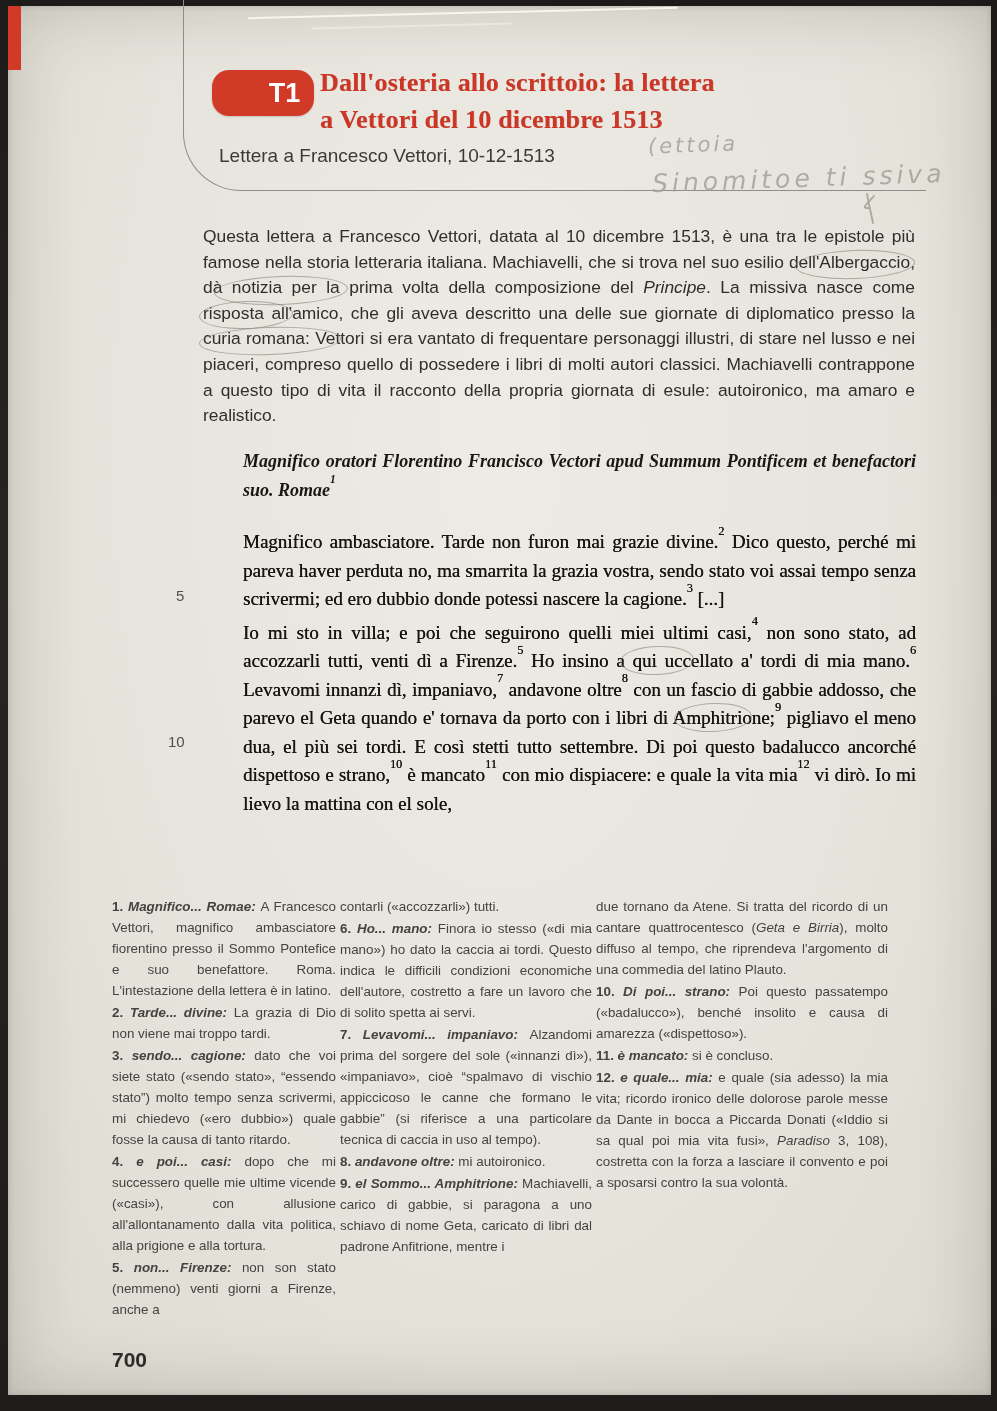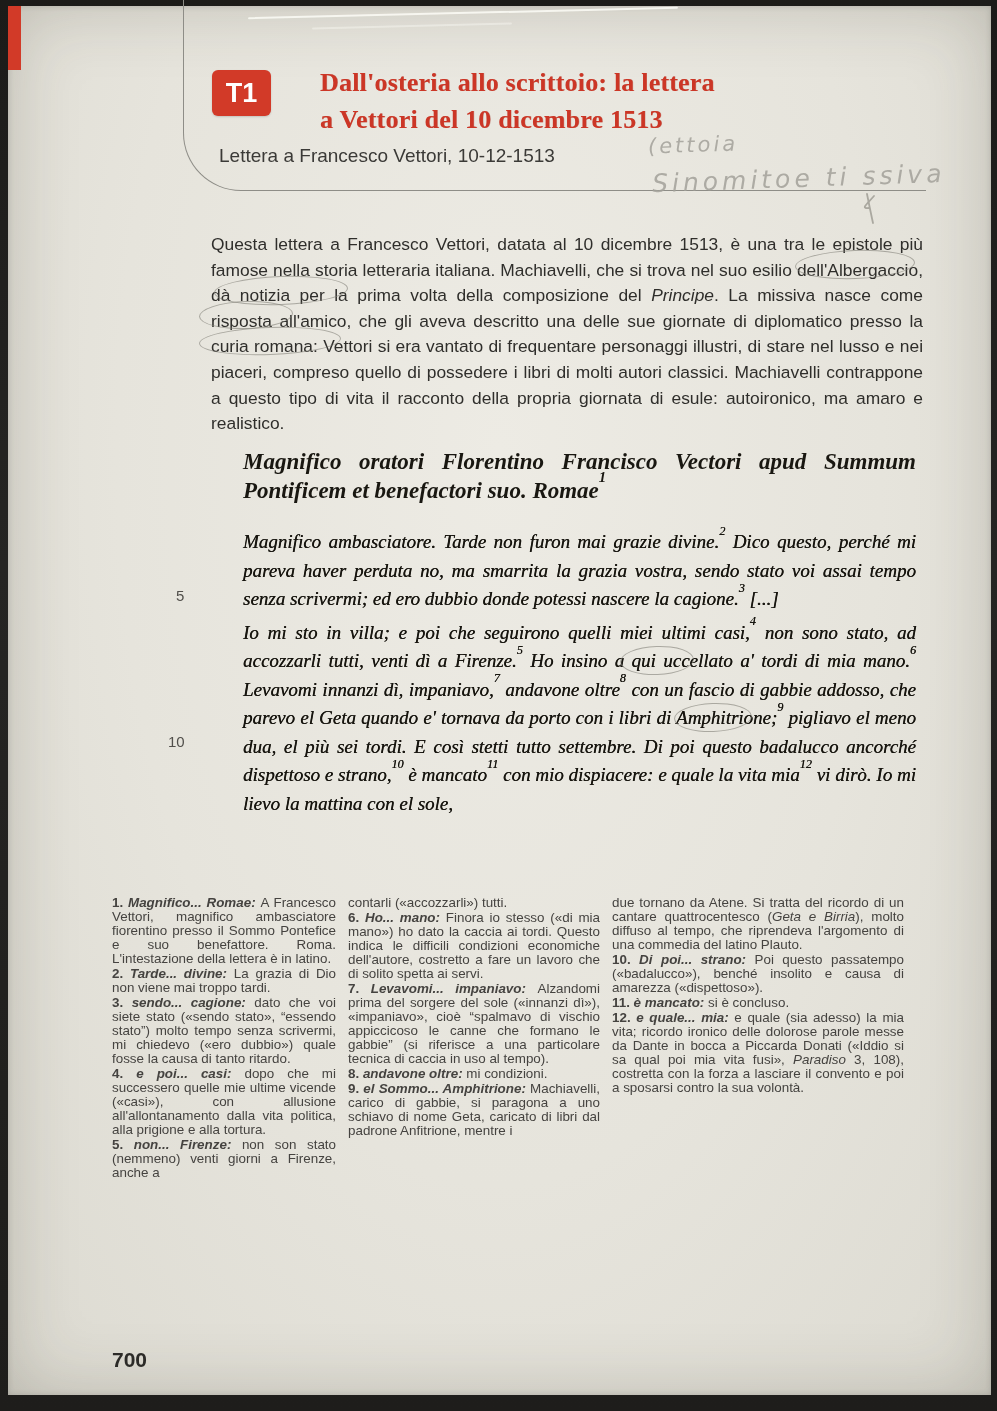--- a/index.html
+++ b/index.html
@@ -11,65 +11,65 @@
   .scratch{position:absolute;height:2px;background:rgba(252,252,246,.85);border-radius:2px;}
   .s1{left:248px;top:12px;width:430px;transform:rotate(-1.4deg);}
   .s2{left:312px;top:25px;width:200px;transform:rotate(-1.4deg);opacity:.45;}
 
   .red-bar{position:absolute;left:8px;top:6px;width:13px;height:64px;background:#d23a28;}
 
   .tab-curve{position:absolute;left:183px;top:-34px;width:742px;height:224px;
              border-left:1.6px solid #8e8d87;border-bottom:1.6px solid #8e8d87;
              border-bottom-left-radius:58px;pointer-events:none;}
 
-  .t1-badge{position:absolute;left:212px;top:70px;width:59px;height:46px;border-radius:6px;
+  .t1-badge{position:absolute;left:212px;top:70px;width:59px;height:46px;border-radius:17px;
             background:#d23a28;color:#fff;font:700 27px/1 "Liberation Sans",sans-serif;
             display:flex;align-items:center;justify-content:center;
-            box-shadow:0 1px 2px rgba(0,0,0,.15);}
+            box-shadow:0 1px 2px rgba(0,0,0,.15);padding-left:43px;}
   .title{position:absolute;left:320px;top:64px;width:610px;margin:0;
          font-family:"Liberation Serif",serif;font-weight:700;font-size:26px;line-height:37px;
          color:#cc3626;letter-spacing:.2px;text-shadow:.4px .4px 0 rgba(140,30,15,.35);}
   .title .t-line{display:block;}
   .subtitle{position:absolute;left:205px;top:144px;
             font:19px/1.3 "Liberation Sans",sans-serif;color:#3b3a37;margin-left:14px;}
 
   .hw{position:absolute;color:#a3a19a;font-family:"DejaVu Sans",sans-serif;font-style:italic;
       opacity:.85;white-space:nowrap;}
   .hw1{left:648px;top:133px;font-size:21px;letter-spacing:3px;transform:rotate(-2deg);}
   .hw2{left:652px;top:164px;font-size:25px;letter-spacing:4px;transform:rotate(-2deg);}
   .squiggle{position:absolute;left:852px;top:192px;opacity:.8;}
 
-  .intro{position:absolute;left:203px;top:224px;width:712px;margin:8px;
+  .intro{position:absolute;left:203px;top:224px;width:712px;margin:0;
          font-family:"Liberation Sans",sans-serif;font-size:17.4px;line-height:25.6px;
          color:#2f2e2b;text-align:justify;}
 
   .letter{position:absolute;left:243px;top:447px;width:673px;
           font-family:"Liberation Serif",serif;color:#17150f;}
   .letter p{margin:0;text-align:justify;}
-  .latin{font-style:italic;font-weight:700;font-size:23px;line-height:29px;
+  .latin{font-style:italic;font-weight:700;font-size:18px;line-height:29px;
          margin:0 0 23px 0 !important;color:#191711;}
   .lp{font-size:19px;line-height:28.5px;margin:0 0 5px 0 !important;
-      text-shadow:.25px 0 0 currentColor;font-style:italic;}
+      text-shadow:.25px 0 0 currentColor;}
   sup{font-size:64%;line-height:0;position:relative;top:-0.5em;}
 
   .lnum{position:absolute;font:15px/1 "Liberation Sans",sans-serif;color:#514f4b;}
   .n5{left:176px;top:588px;}
   .n10{left:168px;top:734px;}
 
   .oval{position:absolute;border:1.6px solid rgba(128,126,118,.6);border-radius:50%;
         transform:rotate(-2deg);pointer-events:none;}
   .o-esilio{left:795px;top:250px;width:118px;height:27px;}
   .o-albergaccio{left:214px;top:276px;width:132px;height:27px;}
   .o-missiva{left:199px;top:301px;width:92px;height:26px;}
   .o-diplomatico{left:199px;top:327px;width:140px;height:26px;}
   .o-casi{left:620px;top:646px;width:72px;height:27px;}
   .o-oltre{left:674px;top:703px;width:76px;height:27px;}
 
-  .footnotes{position:absolute;left:112px;top:896px;width:792px;display:flex;gap:12px;
-             font-family:"Liberation Sans",sans-serif;font-size:13.4px;line-height:14px;
+  .footnotes{position:absolute;left:112px;top:896px;width:792px;display:flex;gap:4px;
+             font-family:"Liberation Sans",sans-serif;font-size:13.4px;line-height:21px;
              color:#454340;}
   .fn-col{text-align:justify;}
   .fn-col1{width:224px;flex:0 0 224px;}
   .fn-col2{width:252px;flex:0 0 252px;}
   .fn-col3{width:292px;flex:0 0 292px;}
   .fn-note{margin:0 0 1px 0;}
   .fn-num{font-weight:700;}
   .fn-lemma{font-weight:700;font-style:italic;}
 
   .pagenum{position:absolute;left:112px;top:1349px;
@@ -127,21 +127,21 @@
         <p class="fn-note"><b class="fn-num">1. </b><b class="fn-lemma">Magnifico... Romae: </b><span>A Francesco Vettori, magnifico ambasciatore fiorentino presso il Sommo Pontefice e suo benefattore. Roma. L'intestazione della lettera è in latino.</span></p>
         <p class="fn-note"><b class="fn-num">2. </b><b class="fn-lemma">Tarde... divine: </b><span>La grazia di Dio non viene mai troppo tardi.</span></p>
         <p class="fn-note"><b class="fn-num">3. </b><b class="fn-lemma">sendo... cagione: </b><span>dato che voi siete stato («sendo stato», “essendo stato”) molto tempo senza scrivermi, mi chiedevo («ero dubbio») quale fosse la causa di tanto ritardo.</span></p>
         <p class="fn-note"><b class="fn-num">4. </b><b class="fn-lemma">e poi... casi: </b><span>dopo che mi successero quelle mie ultime vicende («casi»), con allusione all'allontanamento dalla vita politica, alla prigione e alla tortura.</span></p>
         <p class="fn-note"><b class="fn-num">5. </b><b class="fn-lemma">non... Firenze: </b><span>non son stato (nemmeno) venti giorni a Firenze, anche a</span></p>
       </div>
       <div class="fn-col fn-col2">
         <p class="fn-note"><span>contarli («accozzarli») tutti.</span></p>
         <p class="fn-note"><b class="fn-num">6. </b><b class="fn-lemma">Ho... mano: </b><span>Finora io stesso («di mia mano») ho dato la caccia ai tordi. Questo indica le difficili condizioni economiche dell'autore, costretto a fare un lavoro che di solito spetta ai servi.</span></p>
         <p class="fn-note"><b class="fn-num">7. </b><b class="fn-lemma">Levavomi... impaniavo: </b><span>Alzandomi prima del sorgere del sole («innanzi dì»), «impaniavo», cioè “spalmavo di vischio appiccicoso le canne che formano le gabbie” (si riferisce a una particolare tecnica di caccia in uso al tempo).</span></p>
-        <p class="fn-note"><b class="fn-num">8. </b><b class="fn-lemma">andavone oltre: </b><span>mi condizioni.</span></p>
+        <p class="fn-note"><b class="fn-num">8. </b><b class="fn-lemma">andavone oltre: </b><span>mi autoironico.</span></p>
         <p class="fn-note"><b class="fn-num">9. </b><b class="fn-lemma">el Sommo... Amphitrione: </b><span>Machiavelli, carico di gabbie, si paragona a uno schiavo di nome Geta, caricato di libri dal padrone Anfitrione, mentre i</span></p>
       </div>
       <div class="fn-col fn-col3">
         <p class="fn-note"><span>due tornano da Atene. Si tratta del ricordo di un cantare quattrocentesco (</span><span style="font-style: italic;">Geta e Birria</span><span>), molto diffuso al tempo, che riprendeva l'argomento di una commedia del latino Plauto.</span></p>
         <p class="fn-note"><b class="fn-num">10. </b><b class="fn-lemma">Di poi... strano: </b><span>Poi questo passatempo («badalucco»), benché insolito e causa di amarezza («dispettoso»).</span></p>
         <p class="fn-note"><b class="fn-num">11. </b><b class="fn-lemma">è mancato: </b><span>si è concluso.</span></p>
         <p class="fn-note"><b class="fn-num">12. </b><b class="fn-lemma">e quale... mia: </b><span>e quale (sia adesso) la mia vita; ricordo ironico delle dolorose parole messe da Dante in bocca a Piccarda Donati («Iddio si sa qual poi mia vita fusi», </span><span style="font-style: italic;">Paradiso</span><span> 3, 108), costretta con la forza a lasciare il convento e poi a sposarsi contro la sua volontà.</span></p>
       </div>
     </div>
 

